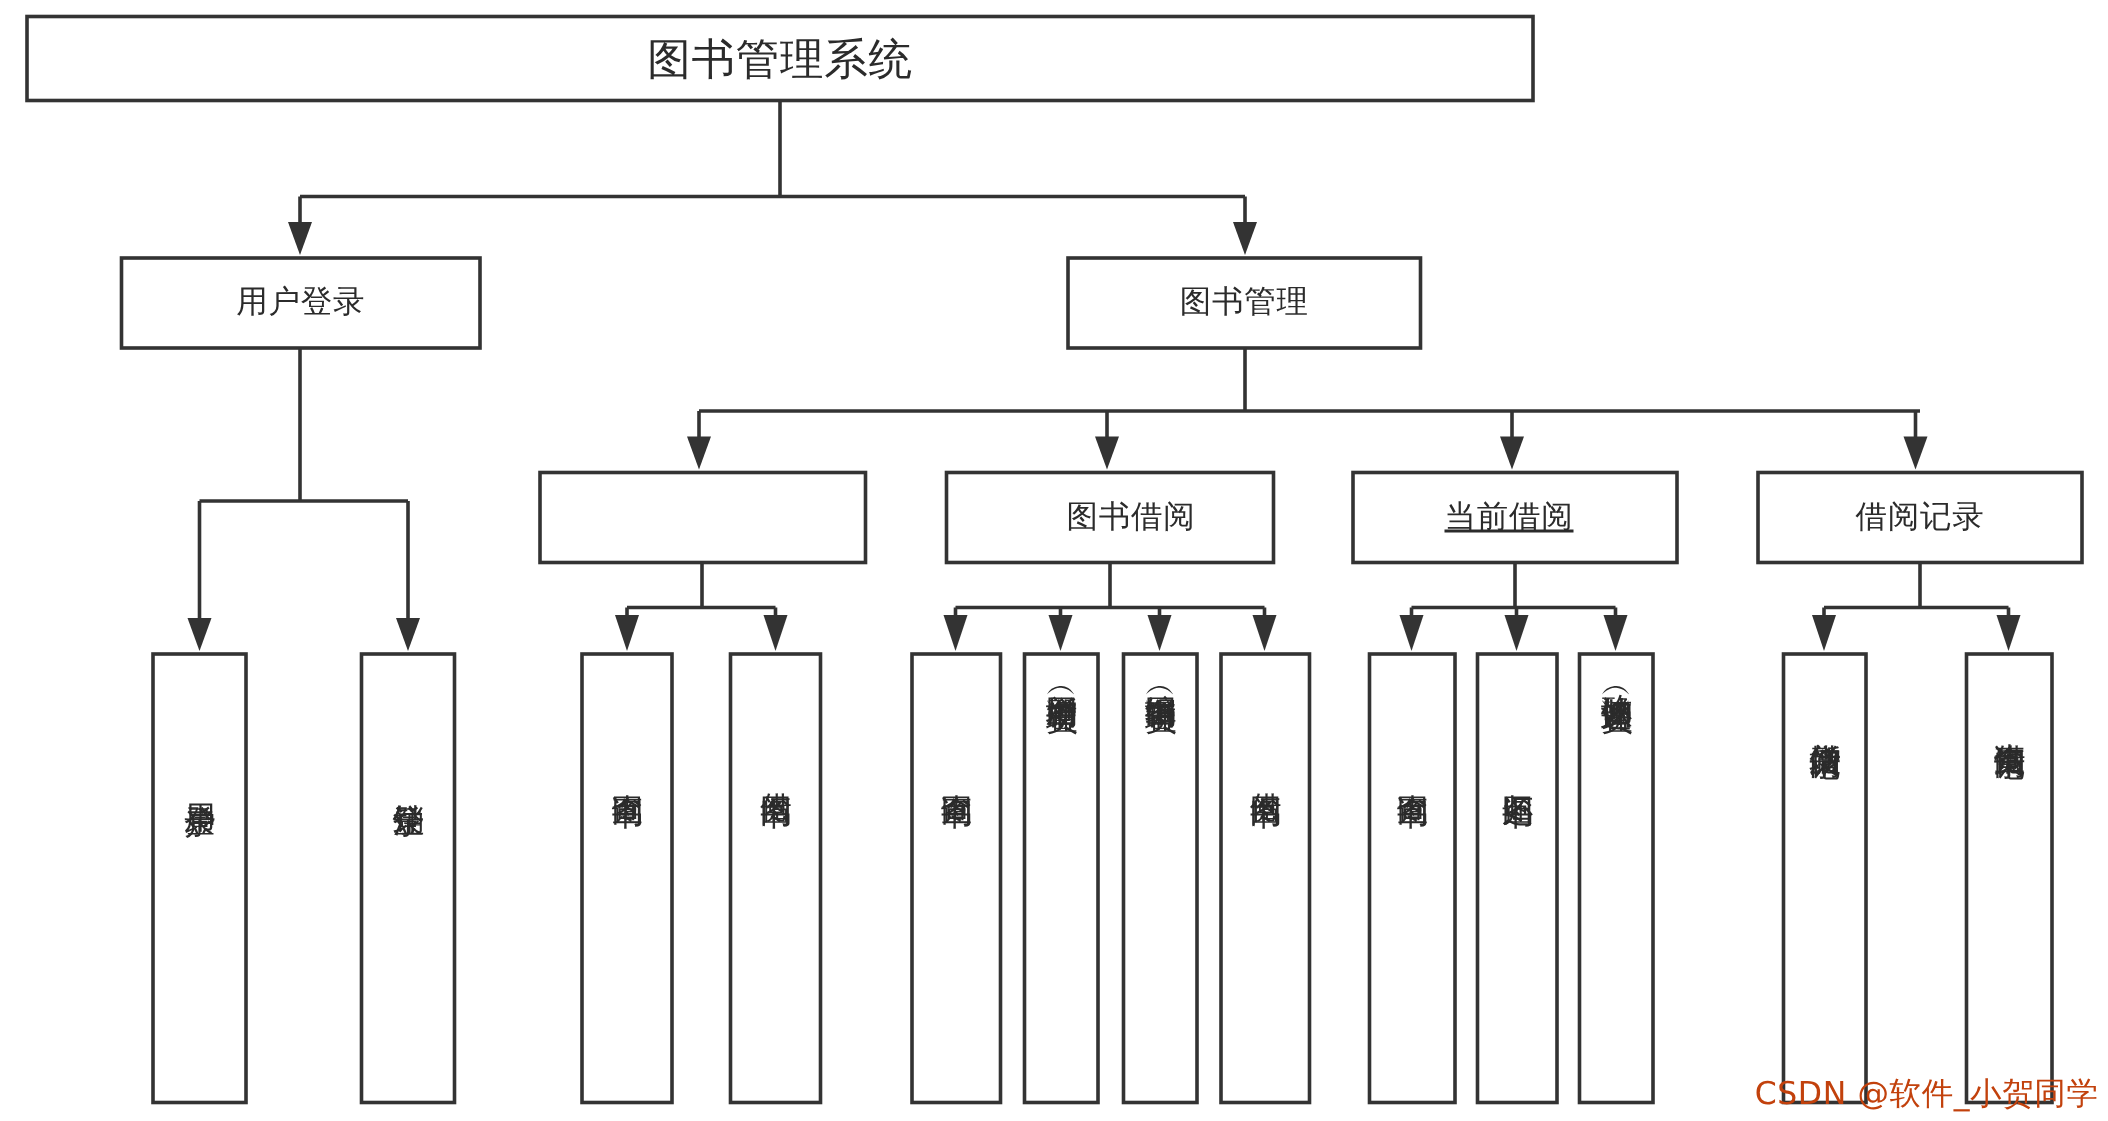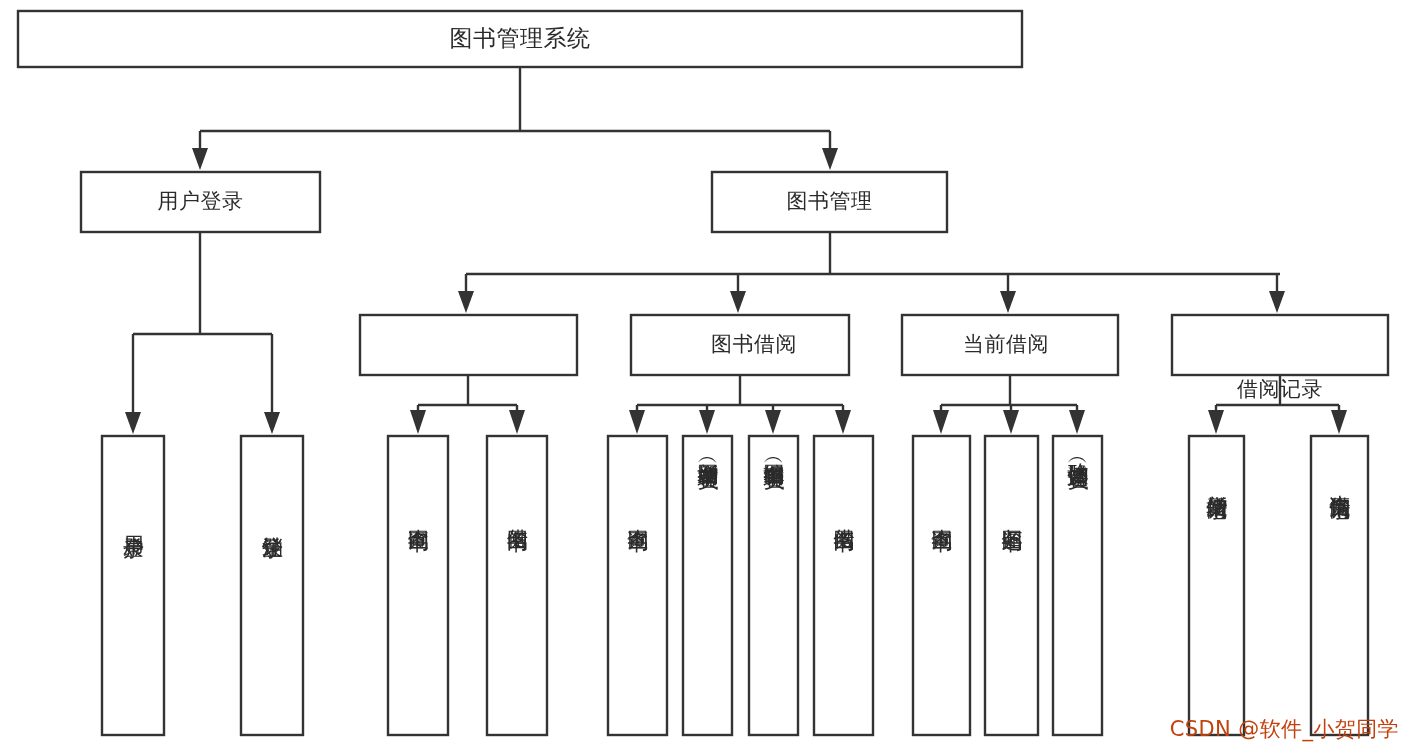--- a/index.html
+++ b/index.html
@@ -179,28 +179,28 @@
     <rect class="node-box" x="683" y="436" width="49" height="299"></rect>
     <rect class="node-box" x="749" y="436" width="49" height="299"></rect>
     <rect class="node-box" x="814" y="436" width="59" height="299"></rect>
     <rect class="node-box" x="913" y="436" width="57" height="299"></rect>
     <rect class="node-box" x="985" y="436" width="53" height="299"></rect>
     <rect class="node-box" x="1053" y="436" width="49" height="299"></rect>
     <rect class="node-box" x="1189" y="436" width="55" height="299"></rect>
     <rect class="node-box" x="1311" y="436" width="57" height="299"></rect>
   </svg>
 
-  <div class="node-label-h" style="left:18px; top:11px; width:1004px; height:56px; font-size:23px;">图书管理系统</div>
+  <div class="node-label-h" style="left:18px; top:11px; width:1004px; height:56px; font-size:29px;">图书管理系统</div>
 
   <div class="node-label-h" style="left:81px; top:172px; width:239px; height:60px;">用户登录</div>
   <div class="node-label-h" style="left:712px; top:172px; width:235px; height:60px;border-radius:30px;">图书管理</div>
 
   <div class="node-label-h" style="left:631px; top:315px; width:246px; height:60px;">图书借阅</div>
-  <div class="node-label-h" style="left:902px; top:315px; width:208px; height:60px;">当前借阅</div>
-  <div class="node-label-h" style="left:1172px; top:315px; width:216px; height:60px;margin-top:45px;">借阅记录</div>
+  <div class="node-label-h" style="left:902px; top:315px; width:208px; height:60px;text-decoration:underline;">当前借阅</div>
+  <div class="node-label-h" style="left:1172px; top:315px; width:216px; height:60px;">借阅记录</div>
 
   <div class="node-label-v" style="left:102px; top:519px; width:62px; height:210px;">
       <span>用户登录</span>
     </div>
   <div class="node-label-v" style="left:241px; top:519px; width:62px; height:210px;">
       <span>注销登录</span>
     </div>
   <div class="node-label-v" style="left:388px; top:512px; width:60px; height:215px;">
       <span>查询图书</span>
     </div>

